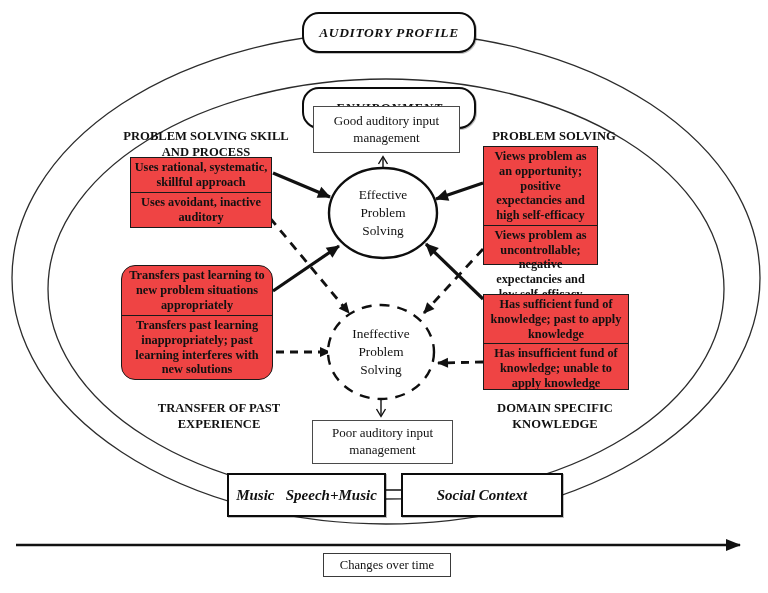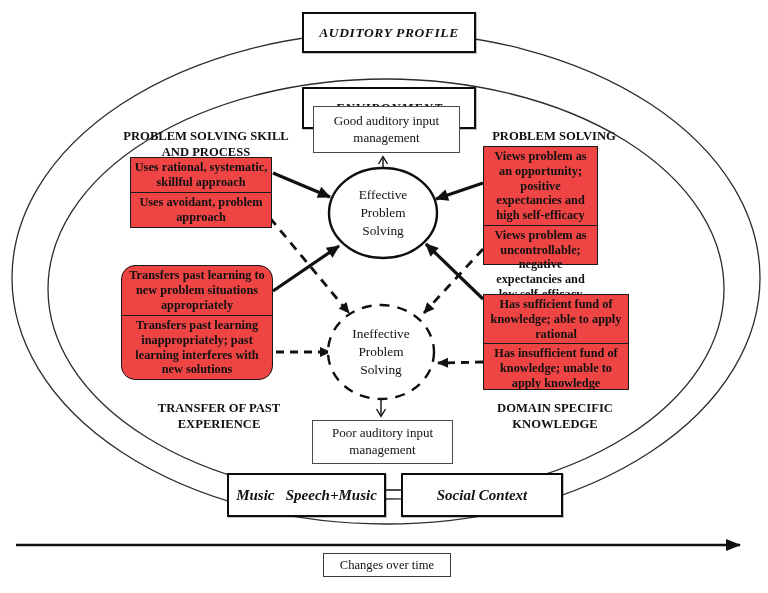--- a/index.html
+++ b/index.html
@@ -8,21 +8,21 @@
     font-family:"Liberation Serif","DejaVu Serif",serif;color:#111;
   }
   #wires{position:absolute;left:0;top:0;z-index:0;}
   .abs{position:absolute;box-sizing:border-box;}
   .box{
     background:#fff;border:1.3px solid #1a1a1a;display:flex;align-items:center;justify-content:center;
     text-align:center;z-index:2;
   }
   .thick{border:2.6px solid #0c0c0c;box-shadow:1px 1px 0 rgba(0,0,0,0.25);}
   .thin{border:1.2px solid #4a4a4a;}
-  .titleText{font-style:italic;font-weight:bold;font-size:13.5px;letter-spacing:0.6px;}
+  .titleText{font-style:italic;font-weight:bold;font-size:13.5px;letter-spacing:0.6px;border-radius:17px;}
   .ctxText{font-style:italic;font-weight:bold;font-size:15px;white-space:pre;}
   .cellbox{background:#ef4444;border:1.4px solid #1a1a1a;display:flex;flex-direction:column;z-index:2;}
   .cell{
     display:flex;align-items:center;justify-content:center;text-align:center;
     font-weight:bold;font-size:12.3px;line-height:1.2;padding:2px 3px;flex:1;
   }
   .cell.first{border-bottom:1.6px solid #1a1a1a;}
   .heading{
     text-align:center;font-weight:bold;font-size:12.6px;line-height:1.28;z-index:2;
   }
@@ -91,35 +91,35 @@
     <span style="width:120px;">Poor auditory input management</span>
   </div>
 
   <div class="abs heading" style="left:118px;top:128px;width:176px;">PROBLEM SOLVING SKILL AND PROCESS</div>
   <div class="abs heading" style="left:466px;top:128px;width:176px;">PROBLEM SOLVING ORIENTATION</div>
   <div class="abs heading" style="left:131px;top:400px;width:176px;">TRANSFER OF PAST EXPERIENCE</div>
   <div class="abs heading" style="left:467px;top:400px;width:176px;">DOMAIN SPECIFIC KNOWLEDGE</div>
 
   <div class="abs cellbox" style="left:130px;top:157px;width:142px;height:71px;">
     <div class="cell first">Uses rational, systematic, skillful approach</div>
-    <div class="cell">Uses avoidant, problem approach</div>
+    <div class="cell">Uses avoidant, inactive auditory</div>
   </div>
 
   <div class="abs cellbox" style="left:121px;top:265px;width:152px;height:115px;border-radius:14px;">
     <div class="cell first">Transfers past learning to new problem situations appropriately</div>
     <div class="cell">Transfers past learning inappropriately; past learning interferes with new solutions</div>
   </div>
 
   <div class="abs cellbox" style="left:483px;top:146px;width:115px;height:119px;align-items:center;">
     <div class="cell first">Views problem as an opportunity; positive expectancies and high self-efficacy</div>
     <div class="cell">Views problem as uncontrollable; negative expectancies and low self-efficacy</div>
   </div>
 
   <div class="abs cellbox" style="left:483px;top:294px;width:146px;height:96px;">
-    <div class="cell first">Has sufficient fund of knowledge; able to apply rational</div>
+    <div class="cell first">Has sufficient fund of knowledge; past to apply knowledge</div>
     <div class="cell">Has insufficient fund of knowledge; unable to apply knowledge</div>
   </div>
 
   <div class="circleText" style="left:328px;top:172px;width:110px;height:82px;">
     <span style="width:72px;">Effective Problem Solving</span>
   </div>
   <div class="circleText" style="left:326px;top:312px;width:110px;height:80px;">
     <span style="width:80px;">Ineffective Problem Solving</span>
   </div>
 

